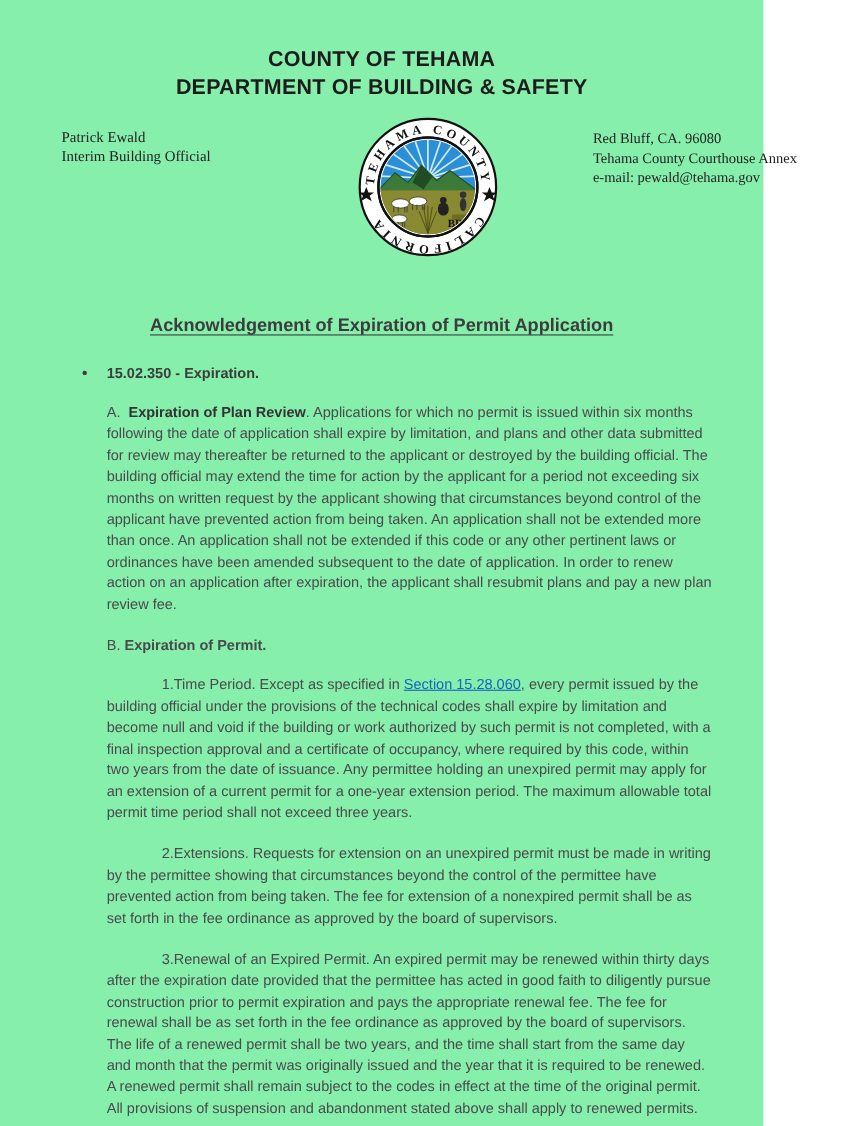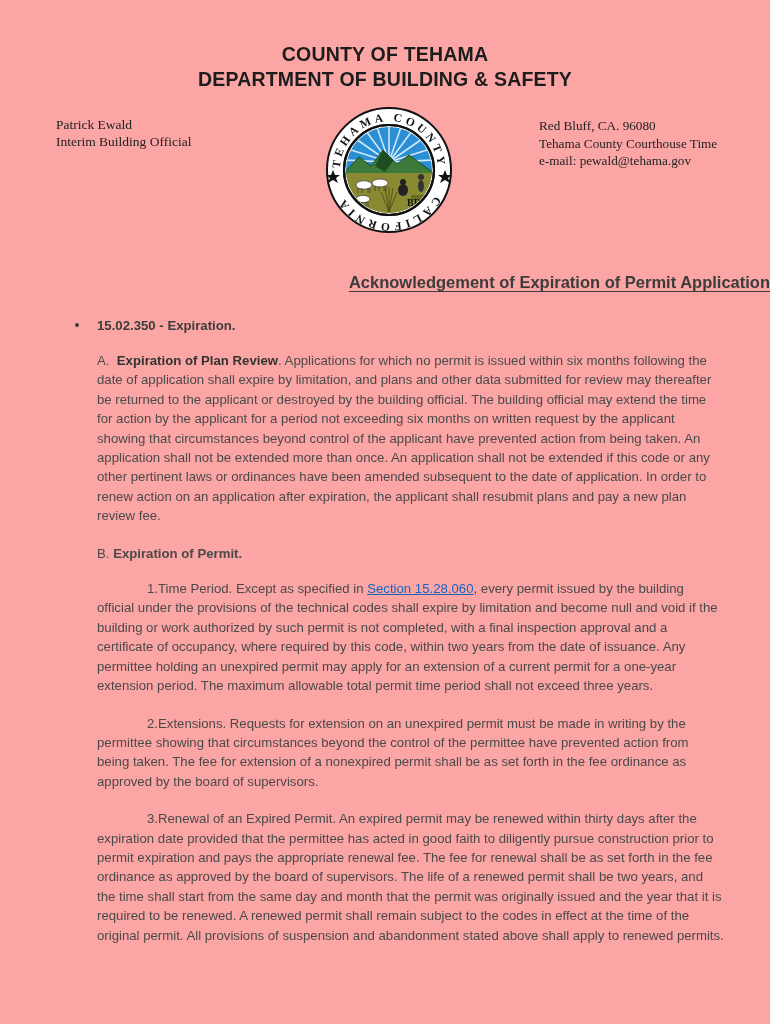--- a/index.html
+++ b/index.html
@@ -11,23 +11,23 @@
     width: 770px;
     height: 1024px;
     position: relative;
     font-family: "Liberation Sans", sans-serif;
     color: #4a4a4a;
     overflow: hidden;
   }
 
   .page {
     position: relative;
-    width: 770px;
+    width: 694px;
     height: 1024px;
-    background: #fca5a5;
+    background: #86efac;
   }
 
   
   .header-titles {
     text-align: center;
     padding-top: 42px;
   }
   .header-line {
     font-family: "Liberation Sans", sans-serif;
     font-weight: bold;
@@ -74,22 +74,22 @@
     position: absolute;
     left: 323px;
     top: 0px;
     width: 132px;
     height: 140px;
   }
   .seal-wrap svg { display: block; }
 
   
   .doc-title {
-    text-align: right;
-    margin-top: 23px;
+    text-align: center;
+    margin-top: 37px;
     font-family: "Liberation Sans", sans-serif;
     font-weight: bold;
     font-size: 16.5px;
     color: #3c3c3c;
     text-decoration: underline;
     text-underline-offset: 3px;
   }
 
   
   .body-wrap {
@@ -227,21 +227,21 @@
           <textPath href="#botArc" startOffset="50%" text-anchor="middle">CALIFORNIA</textPath>
         </text>
 
         <polygon points="10,70 12,75 17,75 13,78 15,83 10,80 5,83 7,78 3,75 8,75" fill="#111111"></polygon>
         <polygon points="122,70 124,75 129,75 125,78 127,83 122,80 117,83 119,78 115,75 120,75" fill="#111111"></polygon>
       </svg>
     </div>
 
     <div class="address-block">
       <div>Red Bluff, CA. 96080</div>
-      <div>Tehama County Courthouse Time</div>
+      <div>Tehama County Courthouse Annex</div>
       <div>e-mail: pewald@tehama.gov</div>
     </div>
   </div>
 
   <div class="doc-title">Acknowledgement of Expiration of Permit Application</div>
 
   <div class="body-wrap">
 
     <div class="bullet-row">
       <span class="bullet-dot"></span>

